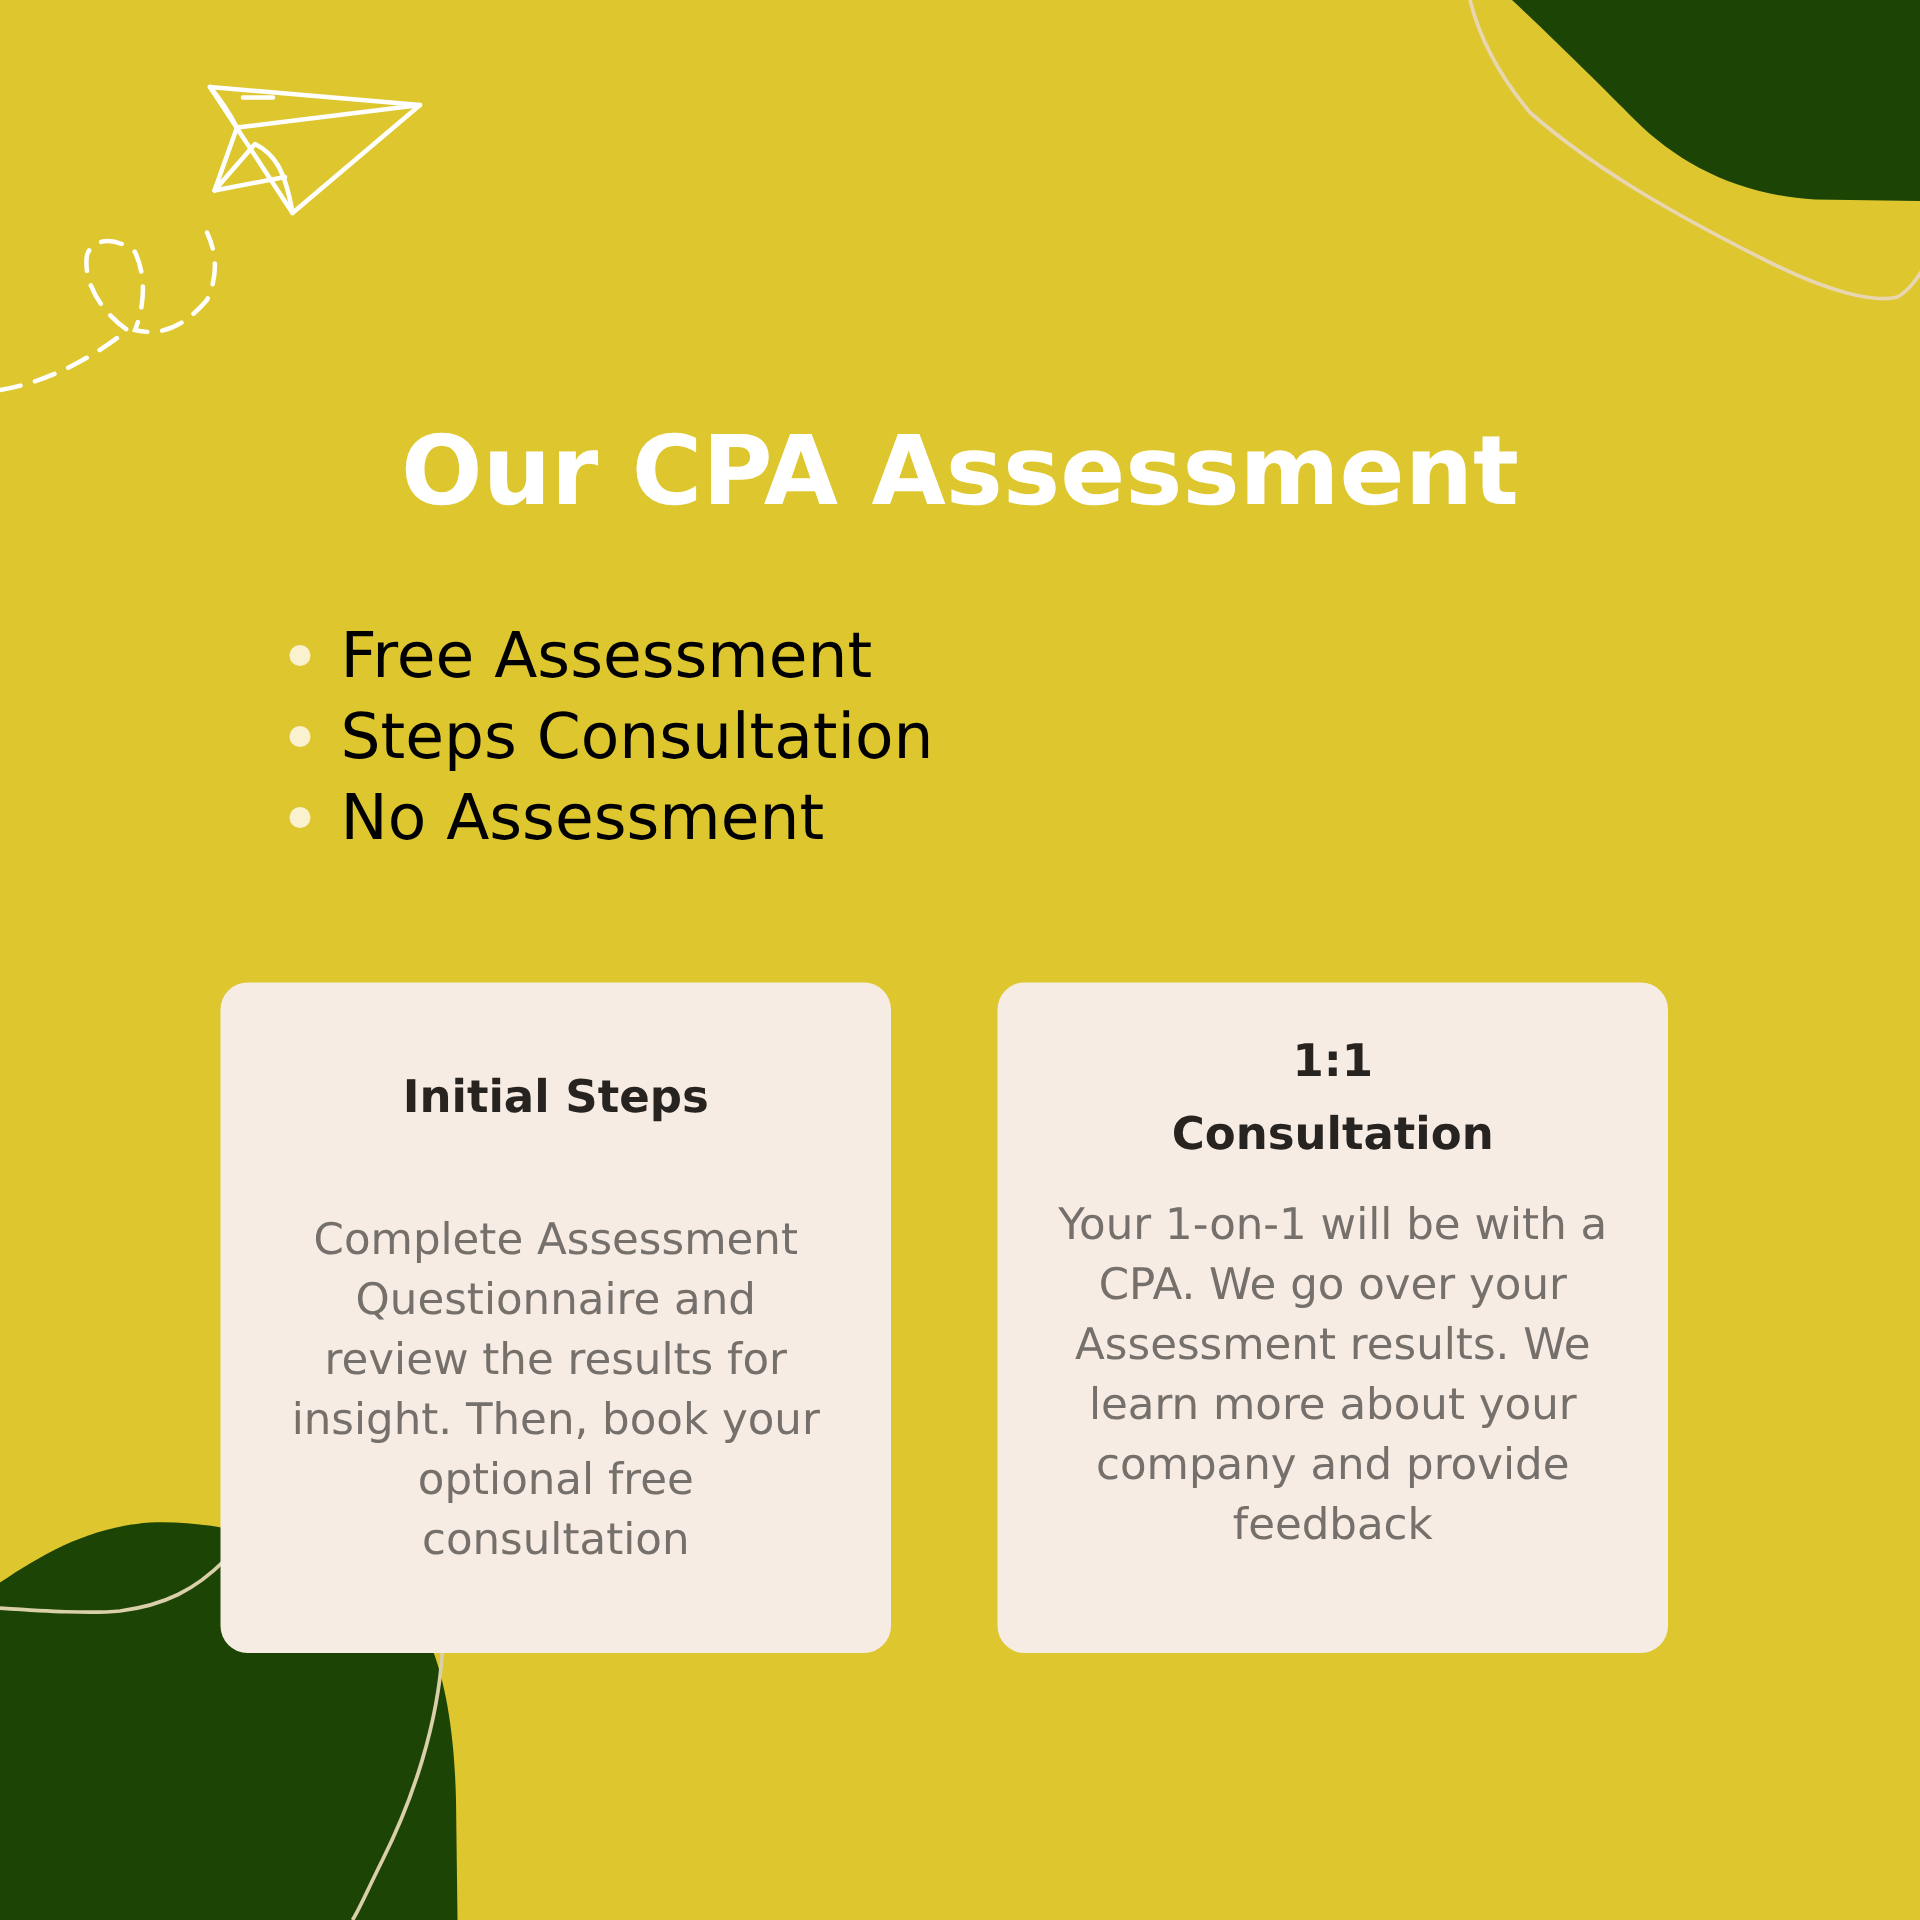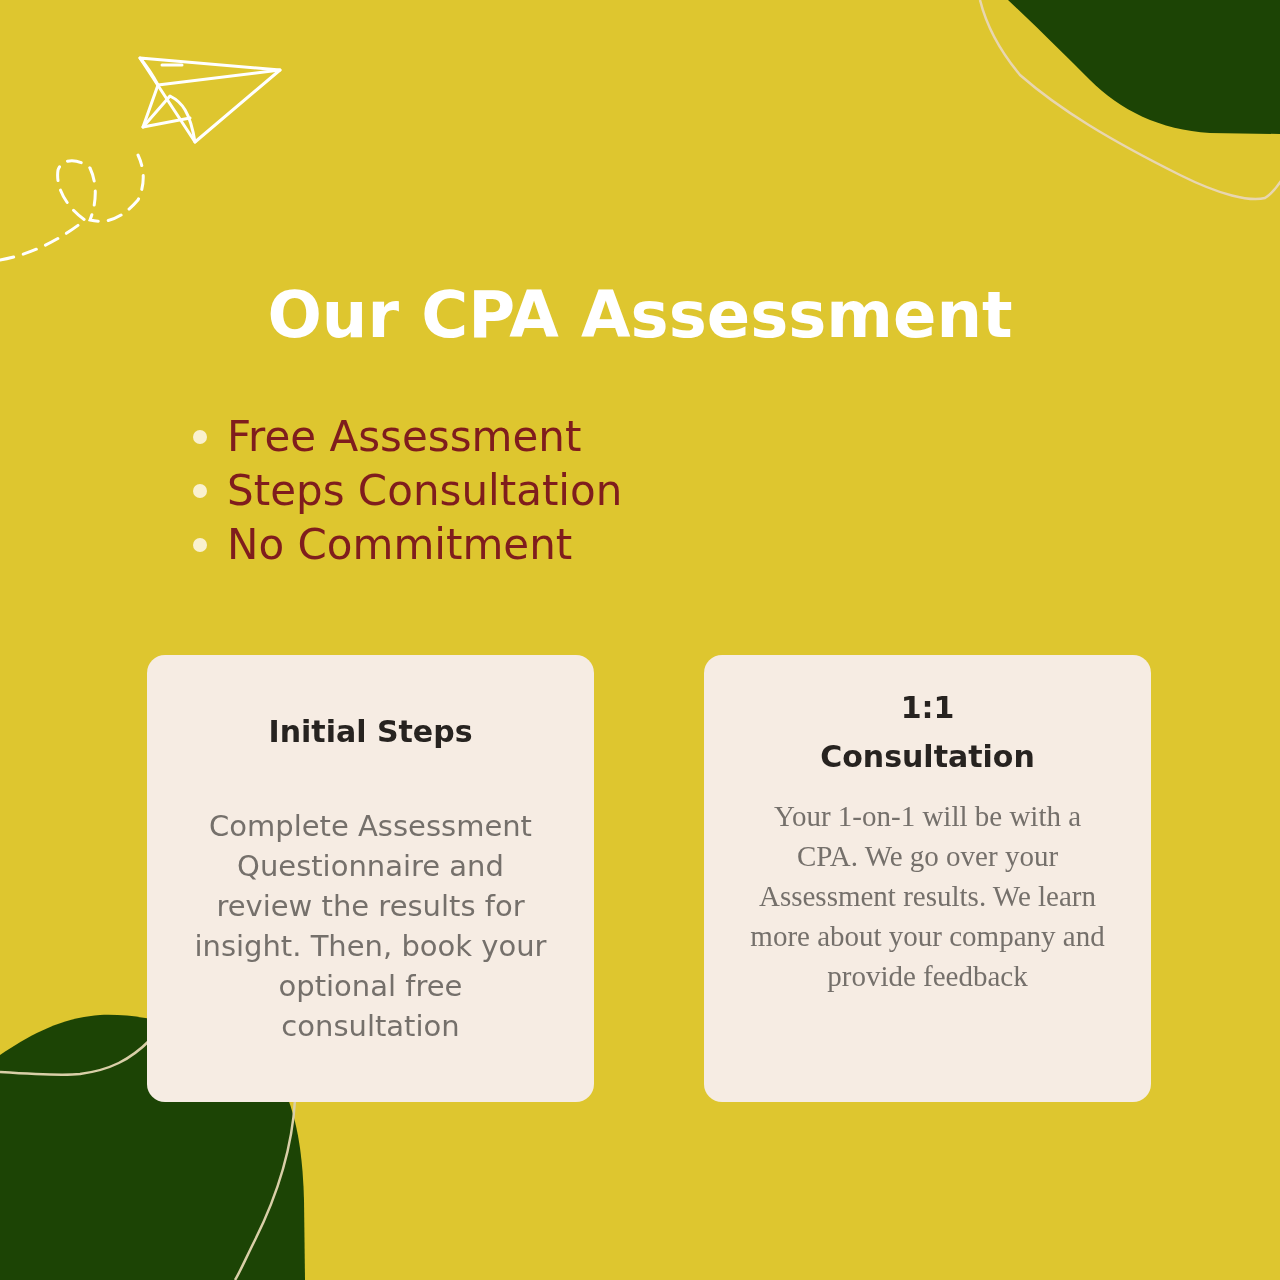--- a/index.html
+++ b/index.html
@@ -13,45 +13,45 @@
     .title {
       position: absolute; top: 278px; left: 0; width: 1280px;
       text-align: center; color: #ffffff;
       font-weight: bold; font-size: 64px; letter-spacing: 0px;
     }
     .bullets {
       position: absolute; top: 410px; left: 190px;
       margin: 0; padding: 0; list-style: none;
     }
     .bullets li {
-      color: #7f1d1d; font-size: 42px; line-height: 54px;
+      color: #000000; font-size: 42px; line-height: 54px;
       display: flex; align-items: center;
     }
     .bullets .dot {
       width: 14px; height: 14px; border-radius: 50%;
       background: #faf1cf; margin-right: 20px; margin-left: 3px;
     }
     .card {
       position: absolute; top: 655px; width: 447px; height: 447px;
       background: #f6ece3; border-radius: 18px;
       box-sizing: border-box; text-align: center;
     }
     .card-left { left: 147px; }
-    .card-right { left: 704px; }
+    .card-right { left: 665px; }
     .card-title {
       color: #272320; font-weight: bold; font-size: 30px; line-height: 49px;
     }
     .card-body {
       color: #75706b; font-size: 29px; line-height: 40px;
       margin: 0 auto;
     }
     .card-left .card-title { padding-top: 52px; }
     .card-left .card-body { padding-top: 50px; width: 360px; }
     .card-right .card-title { padding-top: 28px; width: 250px; margin: 0 auto; }
-    .card-right .card-body { padding-top: 15px; width: 370px; font-family: Liberation Serif, serif; }
+    .card-right .card-body { padding-top: 15px; width: 370px; }
   </style>
 </head>
 <body>
 
 <svg class="deco" viewBox="0 0 1280 1280" xmlns="http://www.w3.org/2000/svg">
 
   <path d="M1008 0 C1040 30 1070 60 1090 80 C1120 110 1160 130 1210 133 L1280 134 L1280 0 Z" fill="#1c4405"></path>
 
   <path d="M980 0 C985 20 995 45 1020 75 C1060 110 1110 140 1180 175 C1220 195 1250 202 1265 198 C1275 192 1280 182 1285 175" fill="none" stroke="#e8d6b0" stroke-width="2.5"></path>
 
@@ -76,21 +76,21 @@
   <li>
     <span class="dot"></span>
     <span>Free Assessment</span>
   </li>
   <li>
     <span class="dot"></span>
     <span>Steps Consultation</span>
   </li>
   <li>
     <span class="dot"></span>
-    <span>No Commitment</span>
+    <span>No Assessment</span>
   </li>
 </ul>
 
 <div class="card card-left">
   <div class="card-title">Initial Steps</div>
   <div class="card-body">Complete Assessment Questionnaire and review the results for insight. Then, book your optional free consultation</div>
 </div>
 
 <div class="card card-right">
   <div class="card-title">1:1 Consultation</div>

